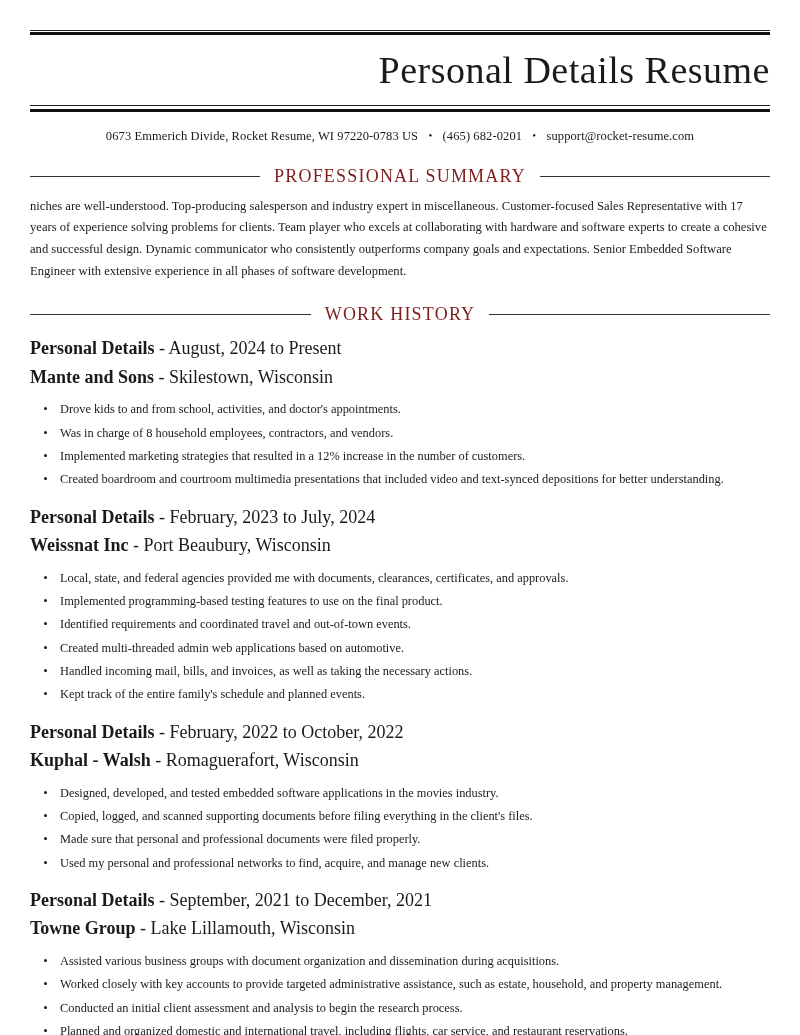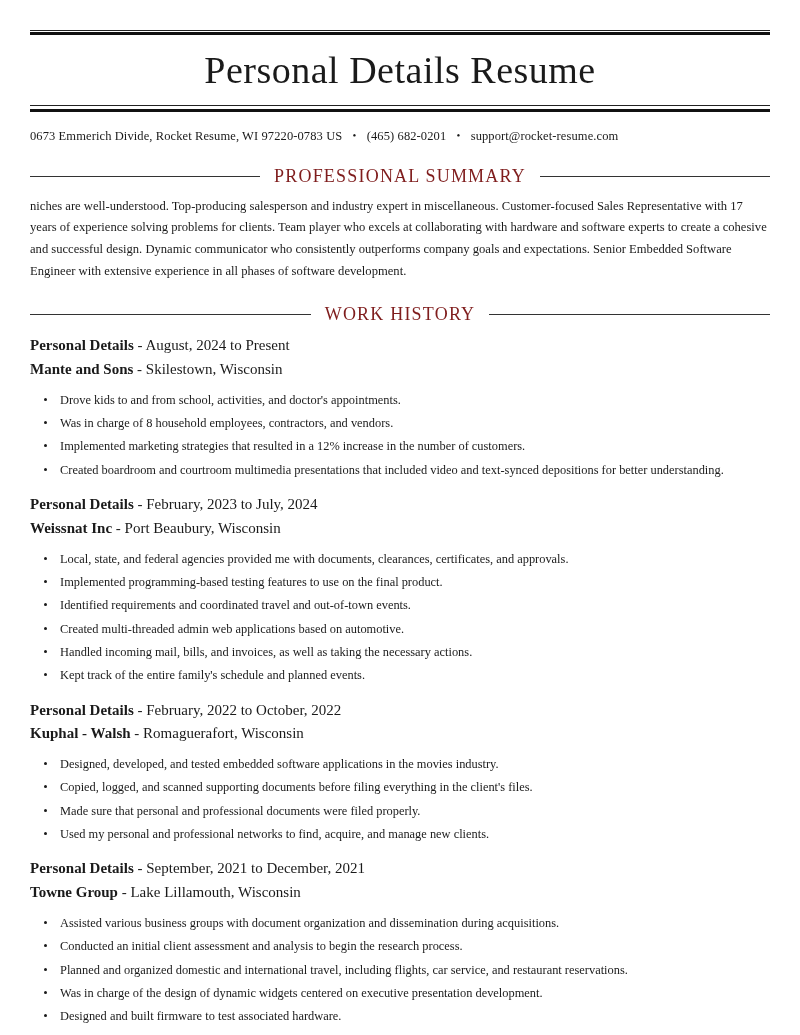--- a/index.html
+++ b/index.html
@@ -23,39 +23,39 @@
   
   .header-rule-top {
     margin-top: 30px;
     border-top: 1px solid #222;
     border-bottom: 3px solid #111;
     height: 1px;
     font-size: 0;
     line-height: 0;
   }
   .doc-title {
-    text-align: center;
+    text-align: right;
     font-size: 38px;
     font-weight: 400;
     letter-spacing: 0.5px;
     color: #1a1a1a;
     margin: 14px 0 12px 0;
     line-height: 1.15;
     font-family: "Liberation Serif", "DejaVu Serif", serif;
   }
   .header-rule-bottom {
     border-top: 1px solid #222;
     height: 3px;
     box-sizing: content-box;
     border-bottom: 3px solid #111;
     font-size: 0;
     line-height: 0;
   }
   .contact-line {
-    text-align: left;
+    text-align: center;
     font-size: 12.5px;
     margin-top: 17px;
     margin-bottom: 0;
     color: #1a1a1a;
     letter-spacing: 0.1px;
   }
   .contact-sep {
     display: inline-block;
     padding: 0 7px;
     font-size: 11px;
@@ -94,21 +94,21 @@
   }
 
   
   .job {
     margin-top: 14px;
   }
   .job:first-of-type {
     margin-top: 6px;
   }
   .job-line {
-    font-size: 15px;
+    font-size: 18px;
     line-height: 1.58;
     color: #1a1a1a;
   }
   .job-line .b {
     font-weight: 700;
   }
   .bullets {
     list-style: none;
     margin: 9px 0 0 0;
     padding: 0;
@@ -196,20 +196,21 @@
           <li>Copied, logged, and scanned supporting documents before filing everything in the client's files.</li>
           <li>Made sure that personal and professional documents were filed properly.</li>
           <li>Used my personal and professional networks to find, acquire, and manage new clients.</li>
         </ul>
       </div>
       <div class="job">
         <div class="job-line"><span class="b">Personal Details</span> - <span>September, 2021 to December, 2021</span></div>
         <div class="job-line"><span class="b">Towne Group</span> - <span>Lake Lillamouth, Wisconsin</span></div>
         <ul class="bullets">
           <li>Assisted various business groups with document organization and dissemination during acquisitions.</li>
+          <li>Worked closely with key accounts to provide targeted administrative assistance, such as estate, household, and property management.</li>
           <li>Conducted an initial client assessment and analysis to begin the research process.</li>
           <li>Planned and organized domestic and international travel, including flights, car service, and restaurant reservations.</li>
           <li>Was in charge of the design of dynamic widgets centered on executive presentation development.</li>
           <li>Designed and built firmware to test associated hardware.</li>
         </ul>
       </div>
     </div>
 
 </div>
 

